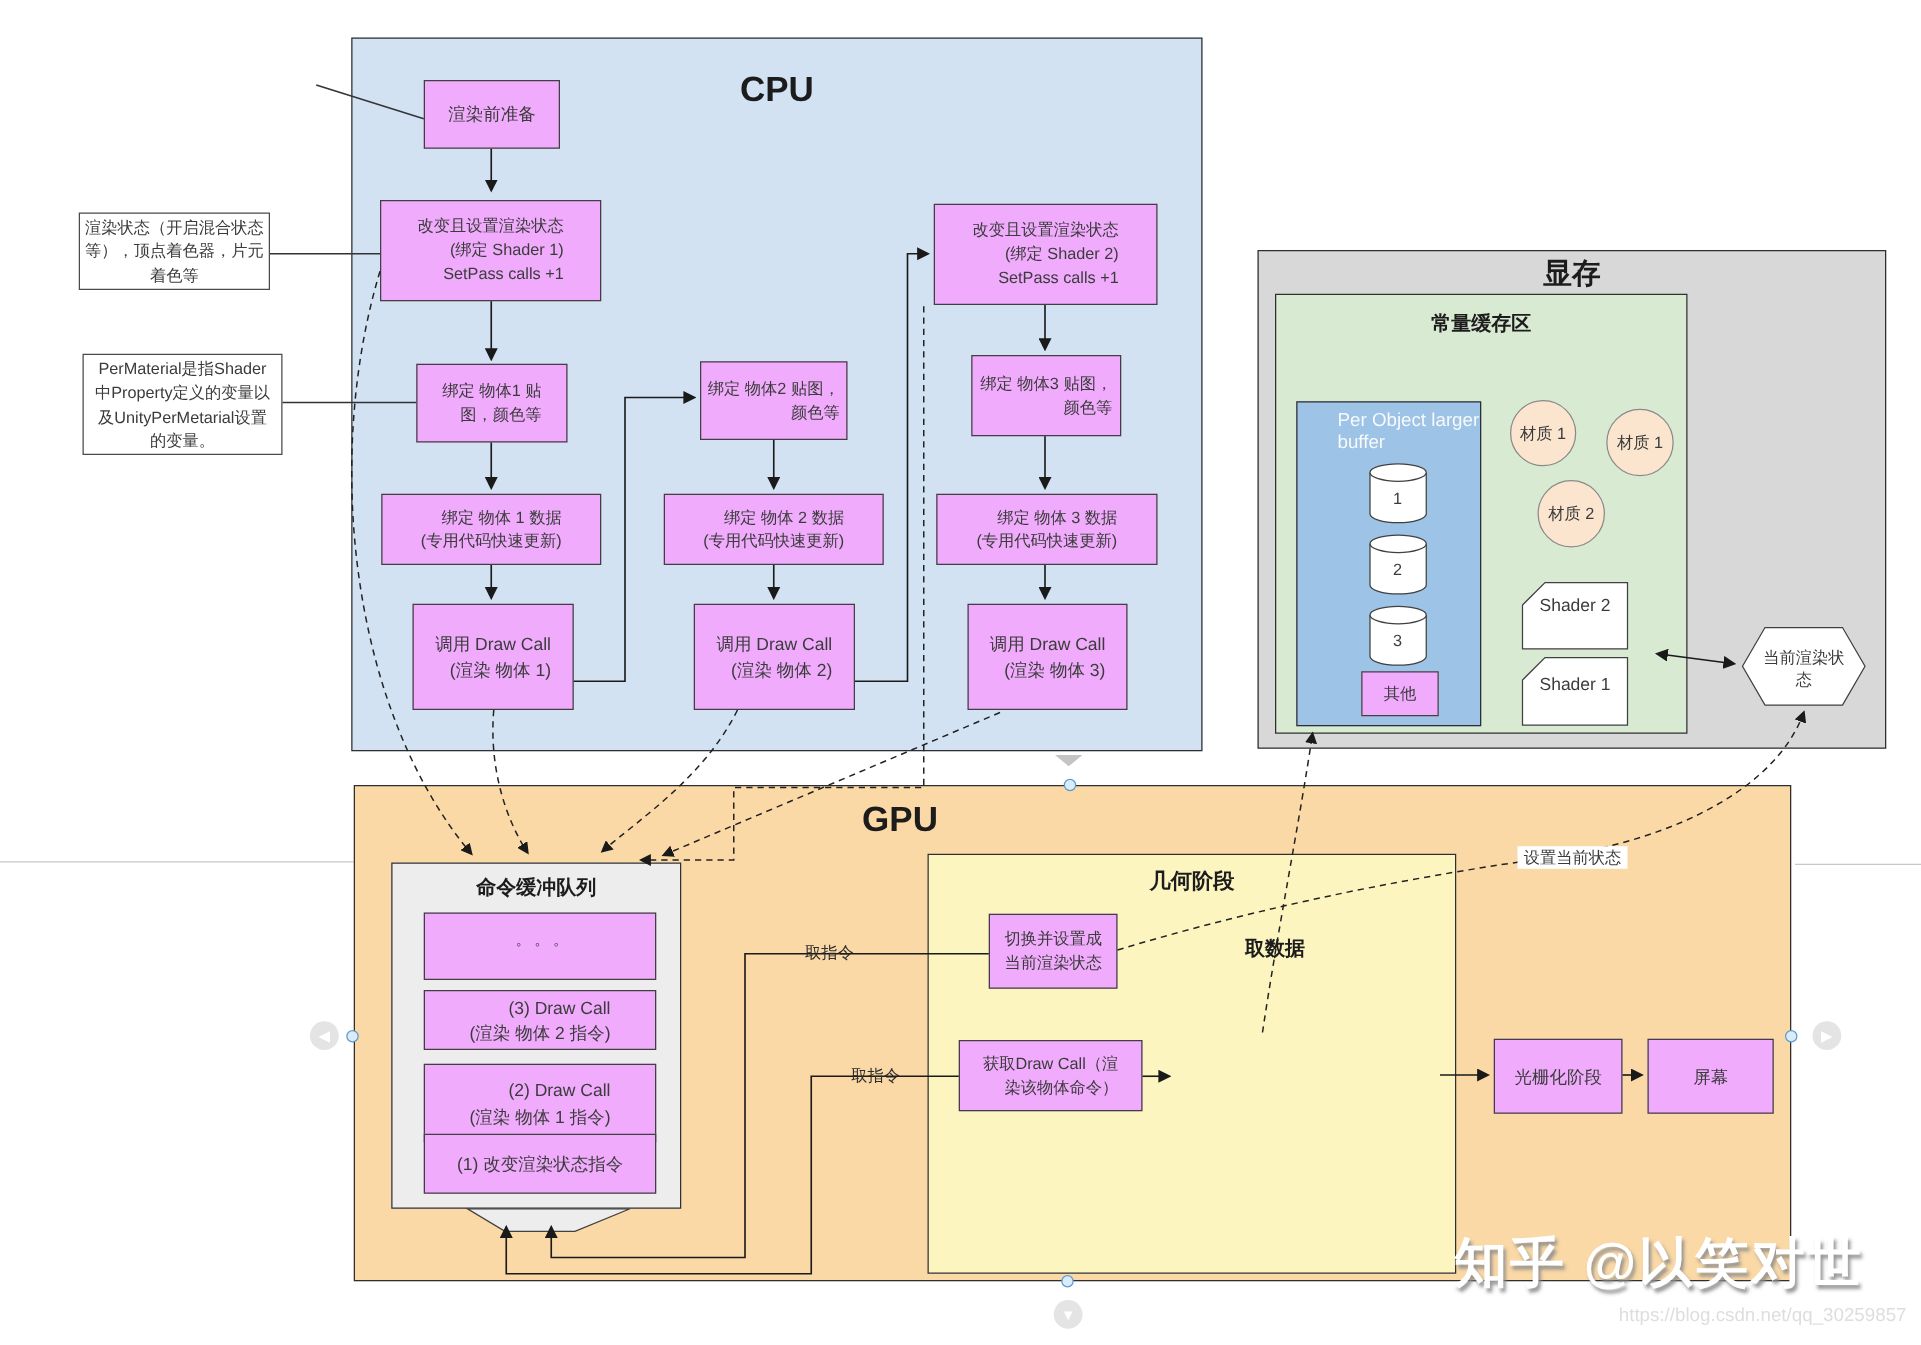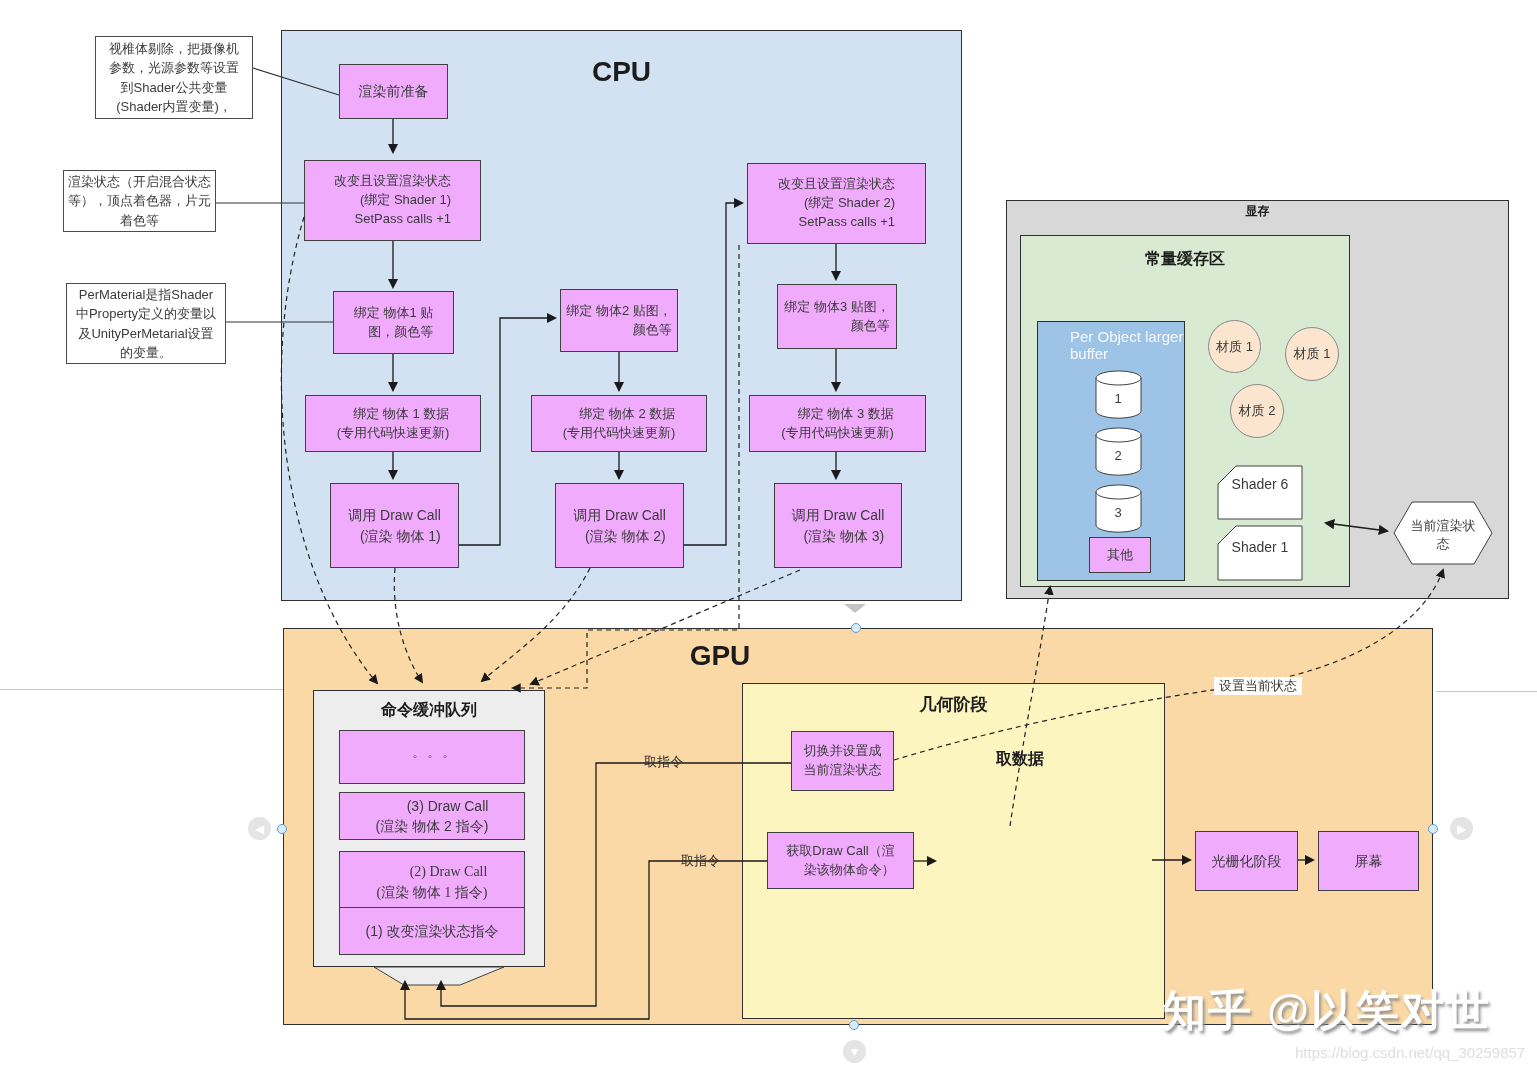--- a/index.html
+++ b/index.html
@@ -31,42 +31,38 @@
 
 <div id="canvas">
 
   <div class="pageline" style="left:0;top:689px;width:283px;"></div>
   <div class="pageline" style="left:1436px;top:691px;width:101px;"></div>
 
   <div class="region" style="left:281px;top:30px;width:681px;height:571px;background:#d2e2f3;"></div>
   <div class="rtitle" style="left:282px;top:56px;width:679px;font-size:28px;">CPU</div>
 
   <div class="region" style="left:1006px;top:200px;width:503px;height:399px;background:#d8d8d8;border-width:1px;"></div>
-  <div class="rtitle" style="left:1006px;top:203px;width:503px;font-size:12px;">显存</div>
+  <div class="rtitle" style="left:1006px;top:203px;width:503px;font-size:23px;">显存</div>
 
   <div class="region" style="left:1020px;top:235px;width:330px;height:352px;background:#d9ead3;border-width:1px;"></div>
   <div class="rtitle" style="left:1020px;top:249px;width:330px;font-size:16px;">常量缓存区</div>
 
   <div class="region" style="left:1037px;top:321px;width:148px;height:260px;background:#9dc3e6;border-width:1px;"></div>
   <div class="lbl" style="left:1070px;top:328px;width:138px;font-size:15px;color:#f7f9fb;z-index:3;">Per Object larger
 buffer</div>
 
   <div class="region" style="left:283px;top:628px;width:1150px;height:397px;background:#fbd9a6;"></div>
   <div class="rtitle" style="left:660px;top:640px;width:120px;font-size:28px;">GPU</div>
 
   <div class="region" style="left:313px;top:690px;width:232px;height:277px;background:#ededed;border-width:1px;"></div>
   <div class="rtitle" style="left:313px;top:700px;width:232px;font-size:16px;">命令缓冲队列</div>
 
   <div class="region" style="left:742px;top:683px;width:423px;height:336px;background:#fdf5c0;border-width:1px;"></div>
   <div class="rtitle" style="left:742px;top:693px;width:423px;font-size:17px;">几何阶段</div>
 
-  <div class="note" style="left:95px;top:36px;width:158px;height:83px;">视椎体剔除，把摄像机
-参数，光源参数等设置
-到Shader公共变量
-(Shader内置变量)，</div>
   <div class="note" style="left:63px;top:170px;width:153px;height:62px;">渲染状态（开启混合状态
 等），顶点着色器，片元
 着色等</div>
   <div class="note" style="left:66px;top:283px;width:160px;height:81px;">PerMaterial是指Shader
 中Property定义的变量以
 及UnityPerMetarial设置
 的变量。</div>
 
   <div class="box" style="left:339px;top:64px;width:109px;height:55px;font-size:14px;">渲染前准备</div>
   <div class="box" style="left:304px;top:160px;width:177px;height:81px;">改变且设置渲染状态
@@ -91,29 +87,29 @@
 (渲染 物体 1)</div>
   <div class="box" style="left:555px;top:483px;width:129px;height:85px;font-size:14px;">调用 Draw Call
 (渲染 物体 2)</div>
   <div class="box" style="left:774px;top:483px;width:128px;height:85px;font-size:14px;">调用 Draw Call
 (渲染 物体 3)</div>
 
   <div class="box" style="left:1089px;top:537px;width:62px;height:36px;">其他</div>
   <div class="circle" style="left:1208px;top:320px;width:53px;height:53px;">材质 1</div>
   <div class="circle" style="left:1285px;top:327px;width:54px;height:54px;">材质 1</div>
   <div class="circle" style="left:1230px;top:384px;width:54px;height:54px;">材质 2</div>
-  <div class="lbl" style="left:1218px;top:476px;width:84px;text-align:center;font-size:14px;z-index:6;">Shader 6</div>
+  <div class="lbl" style="left:1218px;top:476px;width:84px;text-align:center;font-size:14px;z-index:6;">Shader 2</div>
   <div class="lbl" style="left:1218px;top:539px;width:84px;text-align:center;font-size:14px;z-index:6;">Shader 1</div>
   <div class="lbl" style="left:1400px;top:517px;width:86px;text-align:center;font-size:13px;line-height:1.4;z-index:6;">当前渲染状
 态</div>
 
   <div class="box" style="left:339px;top:730px;width:186px;height:54px;font-size:11px;letter-spacing:4px;">◦  ◦  ◦</div>
   <div class="box" style="left:339px;top:792px;width:186px;height:48px;font-size:14px;">(3) Draw Call
 (渲染 物体 2 指令)</div>
-  <div class="box" style="left:339px;top:851px;width:186px;height:63px;font-size:14px;font-family:Liberation Serif, serif;">(2) Draw Call
+  <div class="box" style="left:339px;top:851px;width:186px;height:63px;font-size:14px;">(2) Draw Call
 (渲染 物体 1 指令)</div>
   <div class="box" style="left:339px;top:907px;width:186px;height:48px;font-size:14px;">(1) 改变渲染状态指令</div>
 
   <div class="box" style="left:791px;top:731px;width:103px;height:60px;">切换并设置成
 当前渲染状态</div>
   <div class="lbl" style="left:996px;top:749px;width:70px;font-size:16px;font-weight:bold;color:#1c1c1c;">取数据</div>
   <div class="box" style="left:767px;top:832px;width:147px;height:57px;">获取Draw Call（渲
 染该物体命令）</div>
   <div class="box" style="left:1195px;top:831px;width:103px;height:60px;font-size:14px;">光栅化阶段</div>
   <div class="box" style="left:1318px;top:831px;width:101px;height:60px;font-size:14px;">屏幕</div>

